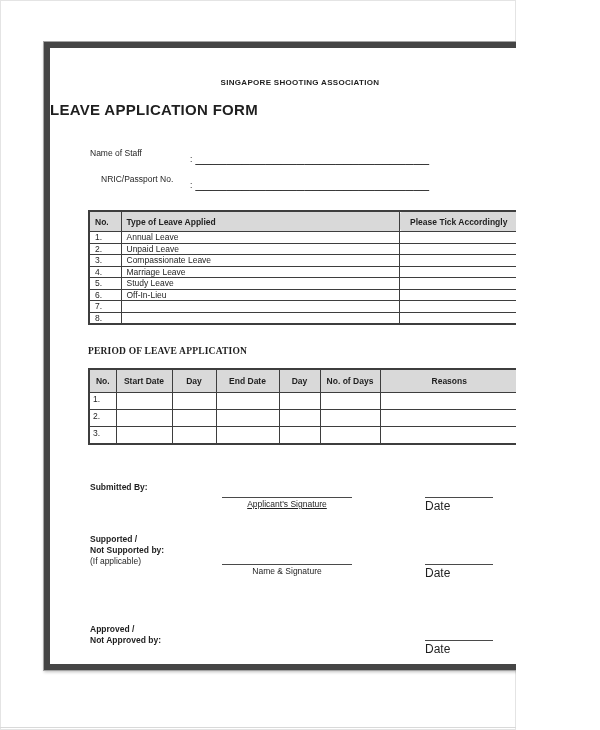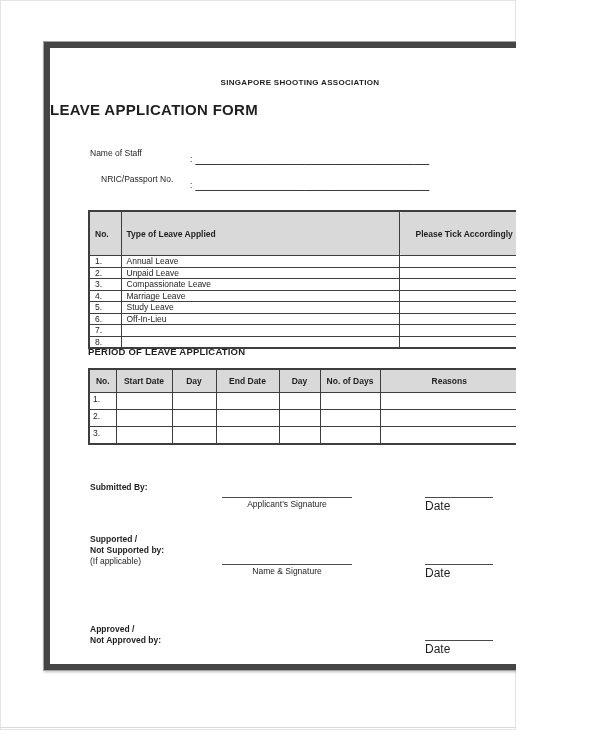--- a/index.html
+++ b/index.html
@@ -22,21 +22,21 @@
   .title { top:53px; left:0; width:100%; font-weight:bold; font-size:15px; letter-spacing:.3px; white-space:nowrap; }
 
   .lbl   { font-size:8.5px; white-space:nowrap; }
   .colon { font-size:8.5px; margin-right:3px; }
   .uline { font-size:14px; color:#2d2d2d; letter-spacing:0; white-space:nowrap; }
 
   table { border-collapse:collapse; table-layout:fixed; width:430px; background:#fff; }
   th, td { border:1px solid #3e3e3e; font-size:8.5px; overflow:hidden; white-space:nowrap; }
   .t1 { border:2px solid #3e3e3e; }
   .t1 th { background:#d9d9d9; height:11px; text-align:left; padding:0 0 0 5px; }
-  .t1 th.center { text-align:center; padding:16px;border-radius:6px; }
+  .t1 th.center { text-align:center; padding:4px;border-radius:6px; }
   .t1 td { height:10.5px; padding:0 0 0 5px; }
   .t2 { border:2px solid #3e3e3e; }
   .t2 th { background:#d9d9d9; height:22px; text-align:center; vertical-align:middle; padding:0; white-space:normal; line-height:10px; }
   .t2 td { height:15px; vertical-align:top; padding:1px 0 0 3px; }
 
   .heading { font-weight:bold; font-size:9.5px; letter-spacing:.2px; white-space:nowrap; }
 
   .siglabel { left:40px; font-weight:bold; font-size:8.5px; line-height:11px; white-space:nowrap; }
   .siglabel .note { font-weight:normal; }
   .siggroup { width:130px; text-align:center; font-size:8.5px; }
@@ -111,21 +111,21 @@
         <td></td>
       </tr>
       <tr>
         <td>8.</td>
         <td></td>
         <td></td>
       </tr>
     </tbody>
       </table>
 
-    <div class="abs heading" style="left:38px; top:298px;">PERIOD OF LEAVE APPLICATION</div>
+    <div class="abs heading" style="left:38px; top:298px;font-family:Liberation Serif, serif;">PERIOD OF LEAVE APPLICATION</div>
 
     <table class="abs t2" style="left:38px; top:320px;">
       <colgroup>
           <col style="width:27px">
           <col style="width:56px">
           <col style="width:44px">
           <col style="width:63px">
           <col style="width:41px">
           <col style="width:60px">
           <col style="width:139px">
@@ -164,21 +164,21 @@
         <td></td>
         <td></td>
         <td></td>
         <td></td>
         <td></td>
       </tr>
     </tbody>
       </table>
 
     <div class="abs siglabel" style="top:434px;">Submitted By:</div>
-    <div class="abs siggroup" style="left:172px; top:435px;">
+    <div class="abs siggroup" style="left:172px; top:435px;text-decoration:underline;">
       <div class="sigline"></div>
       <div class="caption">Applicant's Signature</div>
     </div>
     <div class="abs dategroup" style="left:375px; top:435px;">
       <div class="sigline"></div>
       <div class="caption">Date</div>
     </div>
 
     <div class="abs siglabel" style="top:486px;">
       <div>Supported /</div>

